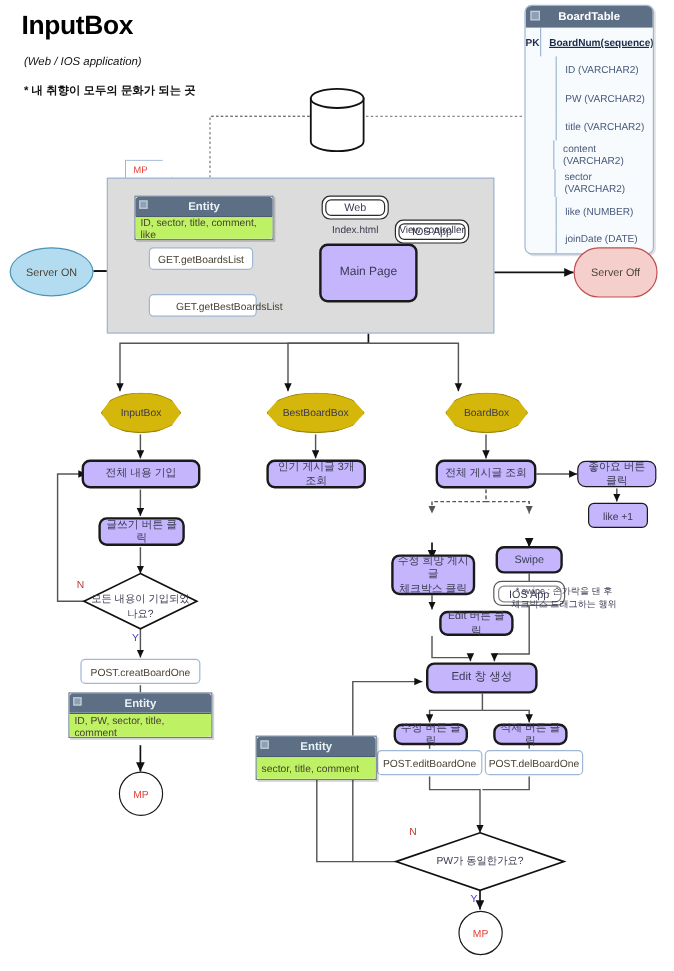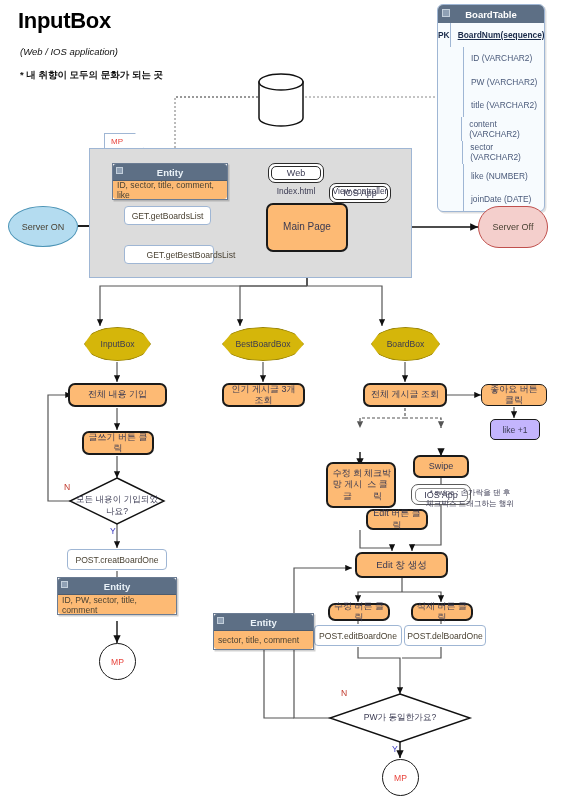--- a/index.html
+++ b/index.html
@@ -21,21 +21,21 @@
     font-size: 22px; font-weight: bold; color:#000;
     letter-spacing: -0.3px;
   }
   .subtitle { font-size: 9.5px; font-style: italic; color:#111; }
   .note-line { font-size: 9.5px; color:#111; font-weight:bold; }
 
   
   .proc {
     border: 2px solid #1a1a1a;
     border-radius: 7px;
-    background: #fdba74;
+    background: #c4b5fd;
     display:flex; align-items:center; justify-content:center;
     text-align:center;
     font-size: 9px;
     color:#3a3a52;
     line-height: 1.25;
     padding: 1px 3px;
   }
   .proc.thin { border-width: 1.6px; }
 
   
@@ -130,21 +130,21 @@
     display:flex; align-items:center; justify-content:center;
     border-radius:3px 3px 0 0;
     position:relative;
   }
   .entity-head .mark {
     position:absolute; left:3px; top:3px; width:7px;height:7px;
     background:#8fa0b4; border:1px solid #c3cfdb;
   }
   .entity-body {
     border-top:1px solid #4d5c6e;
-    background:#fdba74;
+    background:#bef264;
     font-size:8.6px; color:#4a4233;
     padding:3px 4px;
     display:flex;align-items:center;
     border-radius:0 0 3px 3px;
   }
 
   
   .table-card {
     background:#f7fbfe;
     border:1px solid #9fb6d4;
@@ -430,21 +430,21 @@
     <span>like +1</span>
   </div>
 
   <div class="abs device-d" style="left:331px; top:423px; width:58px; height:21px;">
     <span>Web</span>
   </div>
   <div class="abs device-d" style="left:411px; top:423px; width:60px; height:21px;">
     <span>IOS App</span>
   </div>
 
-  <div class="abs proc" style="left:326px; top:462px; width:70px; height:46px; flex-direction:row;">
+  <div class="abs proc" style="left:326px; top:462px; width:70px; height:34px; flex-direction:column;">
     <span>수정 희망 게시글</span>
     <span>체크박스 클릭</span>
   </div>
   <div class="abs proc" style="left:330px; top:509px; width:62px; height:21px;margin-left:36px;">
     <span>Edit 버튼 클릭</span>
   </div>
 
   <div class="abs proc" style="left:413px; top:455px; width:56px; height:23px;">
     <span>Swipe</span>
   </div>

